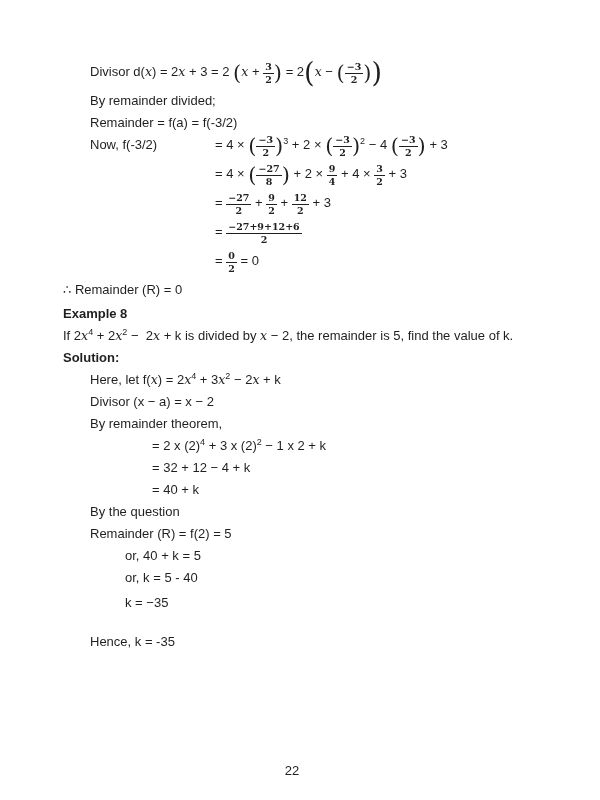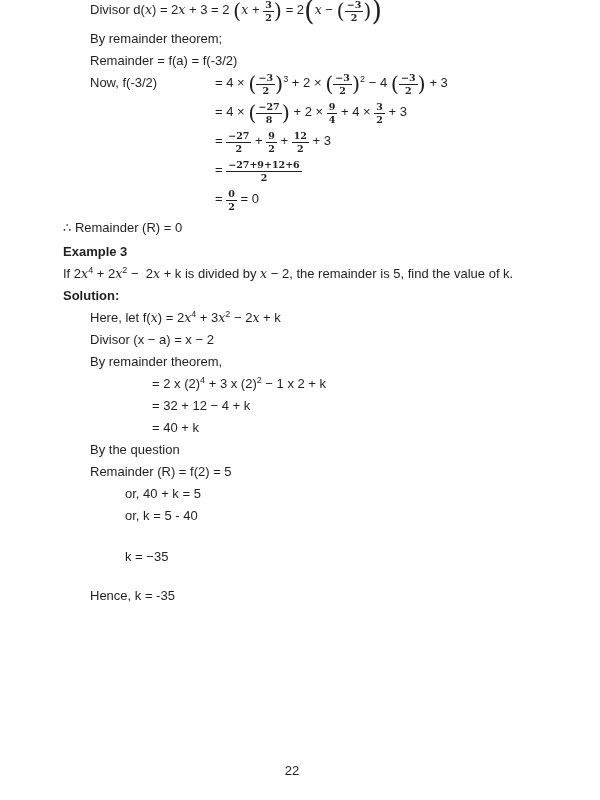--- a/index.html
+++ b/index.html
@@ -13,20 +13,21 @@
   .page {
     position: relative;
     width: 600px;
     height: 800px;
     background: #ffffff;
     font-family: "Liberation Sans", sans-serif;
     color: #1f1f1f;
     box-sizing: border-box;
   }
   .content {
+    padding-top: 62px;
   }
   .line {
     font-size: 13px;
     line-height: 20px;
     margin-bottom: 2px;
     white-space: pre;
     color: #1f1f1f;
   }
   .line.bold { font-weight: bold; }
   .i0 { margin-left: 63px; }
@@ -84,38 +85,38 @@
     font-size: 13px;
     color: #1f1f1f;
   }
 </style>
 </head>
 <body>
 
 <div class="page">
   <div class="content">
       <div class="line i1 fr"><span class="tx">Divisor d(</span><span class="it">x</span><span class="tx">) = 2</span><span class="it">x</span><span class="tx"> + 3 = 2 </span><span class="b">(</span><span class="it">x</span><span class="tx"> + </span><span class="frac"><span class="nm">3</span><span class="dn">2</span></span><span class="b">)</span><span class="tx"> = 2</span><span class="bb">(</span><span class="it">x</span><span class="tx"> − </span><span class="b">(</span><span class="frac"><span class="nm">−3</span><span class="dn">2</span></span><span class="b">)</span><span class="bb">)</span></div>
-      <div class="line i1"><span class="tx">By remainder theorem;</span></div>
+      <div class="line i1"><span class="tx">By remainder divided;</span></div>
       <div class="line i1"><span class="tx">Remainder = f(a) = f(-3/2)</span></div>
       <div class="line i1 fr"><span class="lab">Now, f(-3/2)</span><span class="tx">= 4 × </span><span class="b">(</span><span class="frac"><span class="nm">−3</span><span class="dn">2</span></span><span class="b">)</span><sup class="s">3</sup><span class="tx"> + 2 × </span><span class="b">(</span><span class="frac"><span class="nm">−3</span><span class="dn">2</span></span><span class="b">)</span><sup class="s">2</sup><span class="tx"> − 4 </span><span class="b">(</span><span class="frac"><span class="nm">−3</span><span class="dn">2</span></span><span class="b">)</span><span class="tx"> + 3</span></div>
       <div class="line i4 fr"><span class="tx">= 4 × </span><span class="b">(</span><span class="frac"><span class="nm">−27</span><span class="dn">8</span></span><span class="b">)</span><span class="tx"> + 2 × </span><span class="frac"><span class="nm">9</span><span class="dn">4</span></span><span class="tx"> + 4 × </span><span class="frac"><span class="nm">3</span><span class="dn">2</span></span><span class="tx"> + 3</span></div>
       <div class="line i4 fr"><span class="tx">= </span><span class="frac"><span class="nm">−27</span><span class="dn">2</span></span><span class="tx"> + </span><span class="frac"><span class="nm">9</span><span class="dn">2</span></span><span class="tx"> + </span><span class="frac"><span class="nm">12</span><span class="dn">2</span></span><span class="tx"> + 3</span></div>
       <div class="line i4 fr"><span class="tx">= </span><span class="frac"><span class="nm">−27+9+12+6</span><span class="dn">2</span></span></div>
       <div class="line i4 fr"><span class="tx">= </span><span class="frac"><span class="nm">0</span><span class="dn">2</span></span><span class="tx"> = 0</span></div>
       <div class="line i0"><span class="tx">∴ Remainder (R) = 0</span></div>
-      <div class="line i0 bold" style="margin-top: 4px;"><span class="tx">Example 3</span></div>
+      <div class="line i0 bold" style="margin-top: 4px;"><span class="tx">Example 8</span></div>
       <div class="line i0"><span class="tx">If 2</span><span class="it">x</span><sup class="s">4</sup><span class="tx"> + 2</span><span class="it">x</span><sup class="s">2</sup><span class="tx"> −  2</span><span class="it">x</span><span class="tx"> + k is divided by </span><span class="it">x</span><span class="tx"> − 2, the remainder is 5, find the value of k.</span></div>
       <div class="line i0 bold"><span class="tx">Solution:</span></div>
       <div class="line i1"><span class="tx">Here, let f(</span><span class="it">x</span><span class="tx">) = 2</span><span class="it">x</span><sup class="s">4</sup><span class="tx"> + 3</span><span class="it">x</span><sup class="s">2</sup><span class="tx"> − 2</span><span class="it">x</span><span class="tx"> + k</span></div>
       <div class="line i1"><span class="tx">Divisor (x − a) = x − 2</span></div>
       <div class="line i1"><span class="tx">By remainder theorem,</span></div>
       <div class="line i3"><span class="tx">= 2 x (2)</span><sup class="s">4</sup><span class="tx"> + 3 x (2)</span><sup class="s">2</sup><span class="tx"> − 1 x 2 + k</span></div>
       <div class="line i3"><span class="tx">= 32 + 12 − 4 + k</span></div>
       <div class="line i3"><span class="tx">= 40 + k</span></div>
       <div class="line i1"><span class="tx">By the question</span></div>
       <div class="line i1"><span class="tx">Remainder (R) = f(2) = 5</span></div>
       <div class="line i2"><span class="tx">or, 40 + k = 5</span></div>
       <div class="line i2"><span class="tx">or, k = 5 - 40</span></div>
-      <div class="line i2" style="margin-top: 21px;"><span class="tx">k = −35</span></div>
+      <div class="line i2" style="margin-top: 5px;"><span class="tx">k = −35</span></div>
       <div class="line i1" style="margin-top: 19px;"><span class="tx">Hence, k = -35</span></div>
     </div>
   <div class="pagenum">22</div>
 </div>
 
 </body></html>

